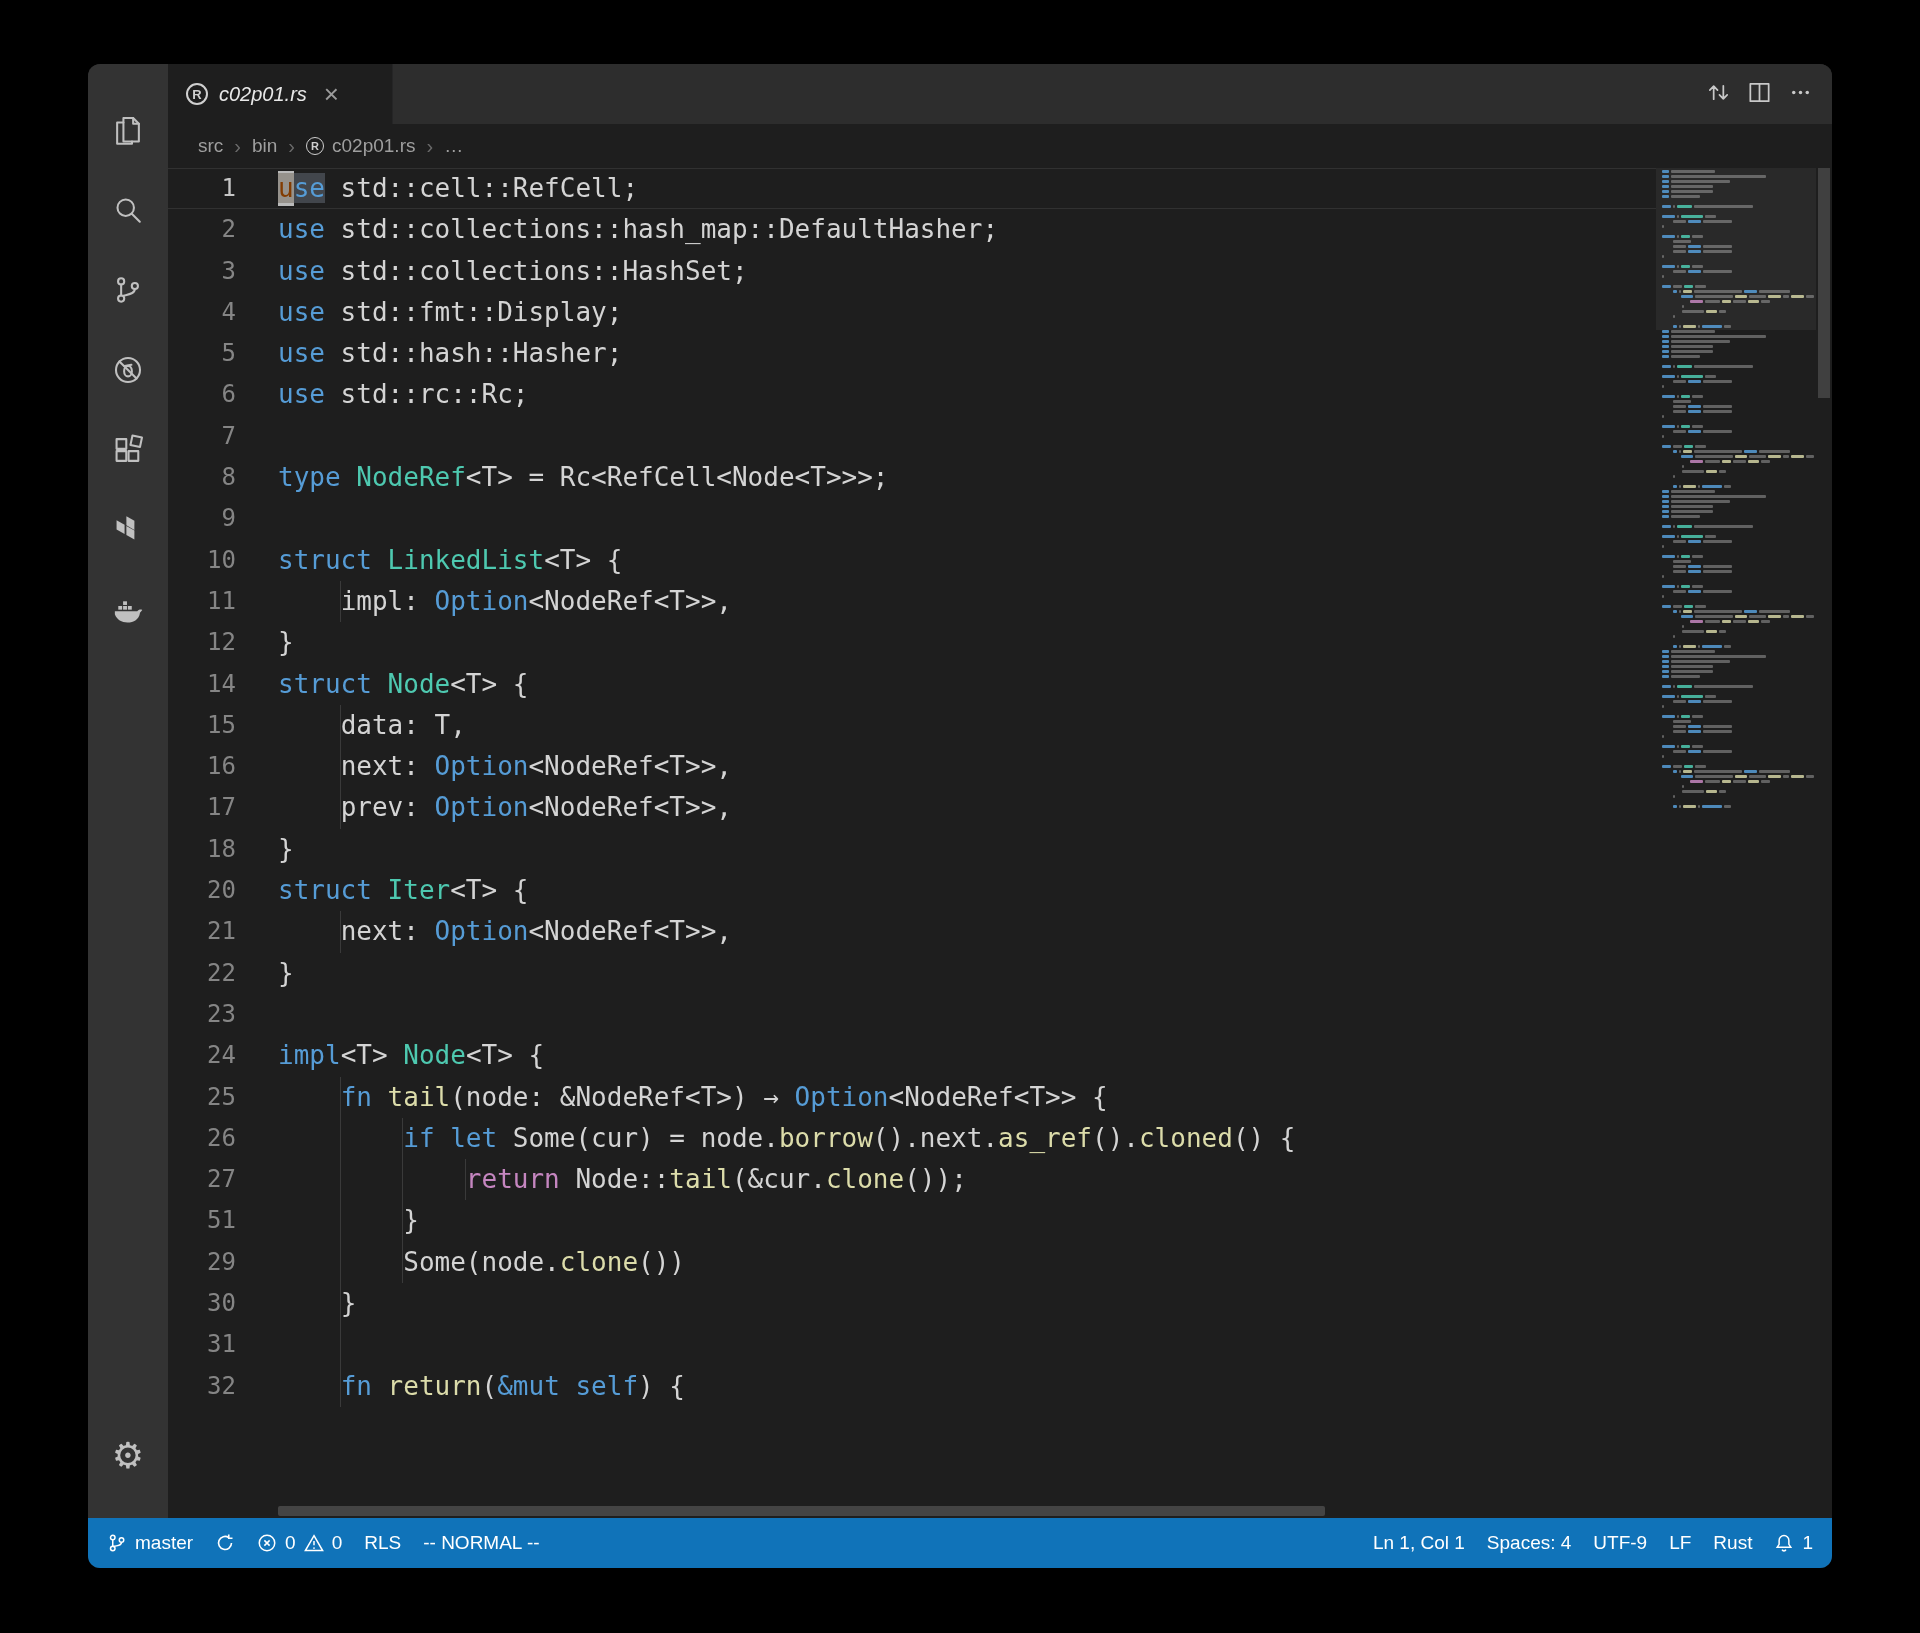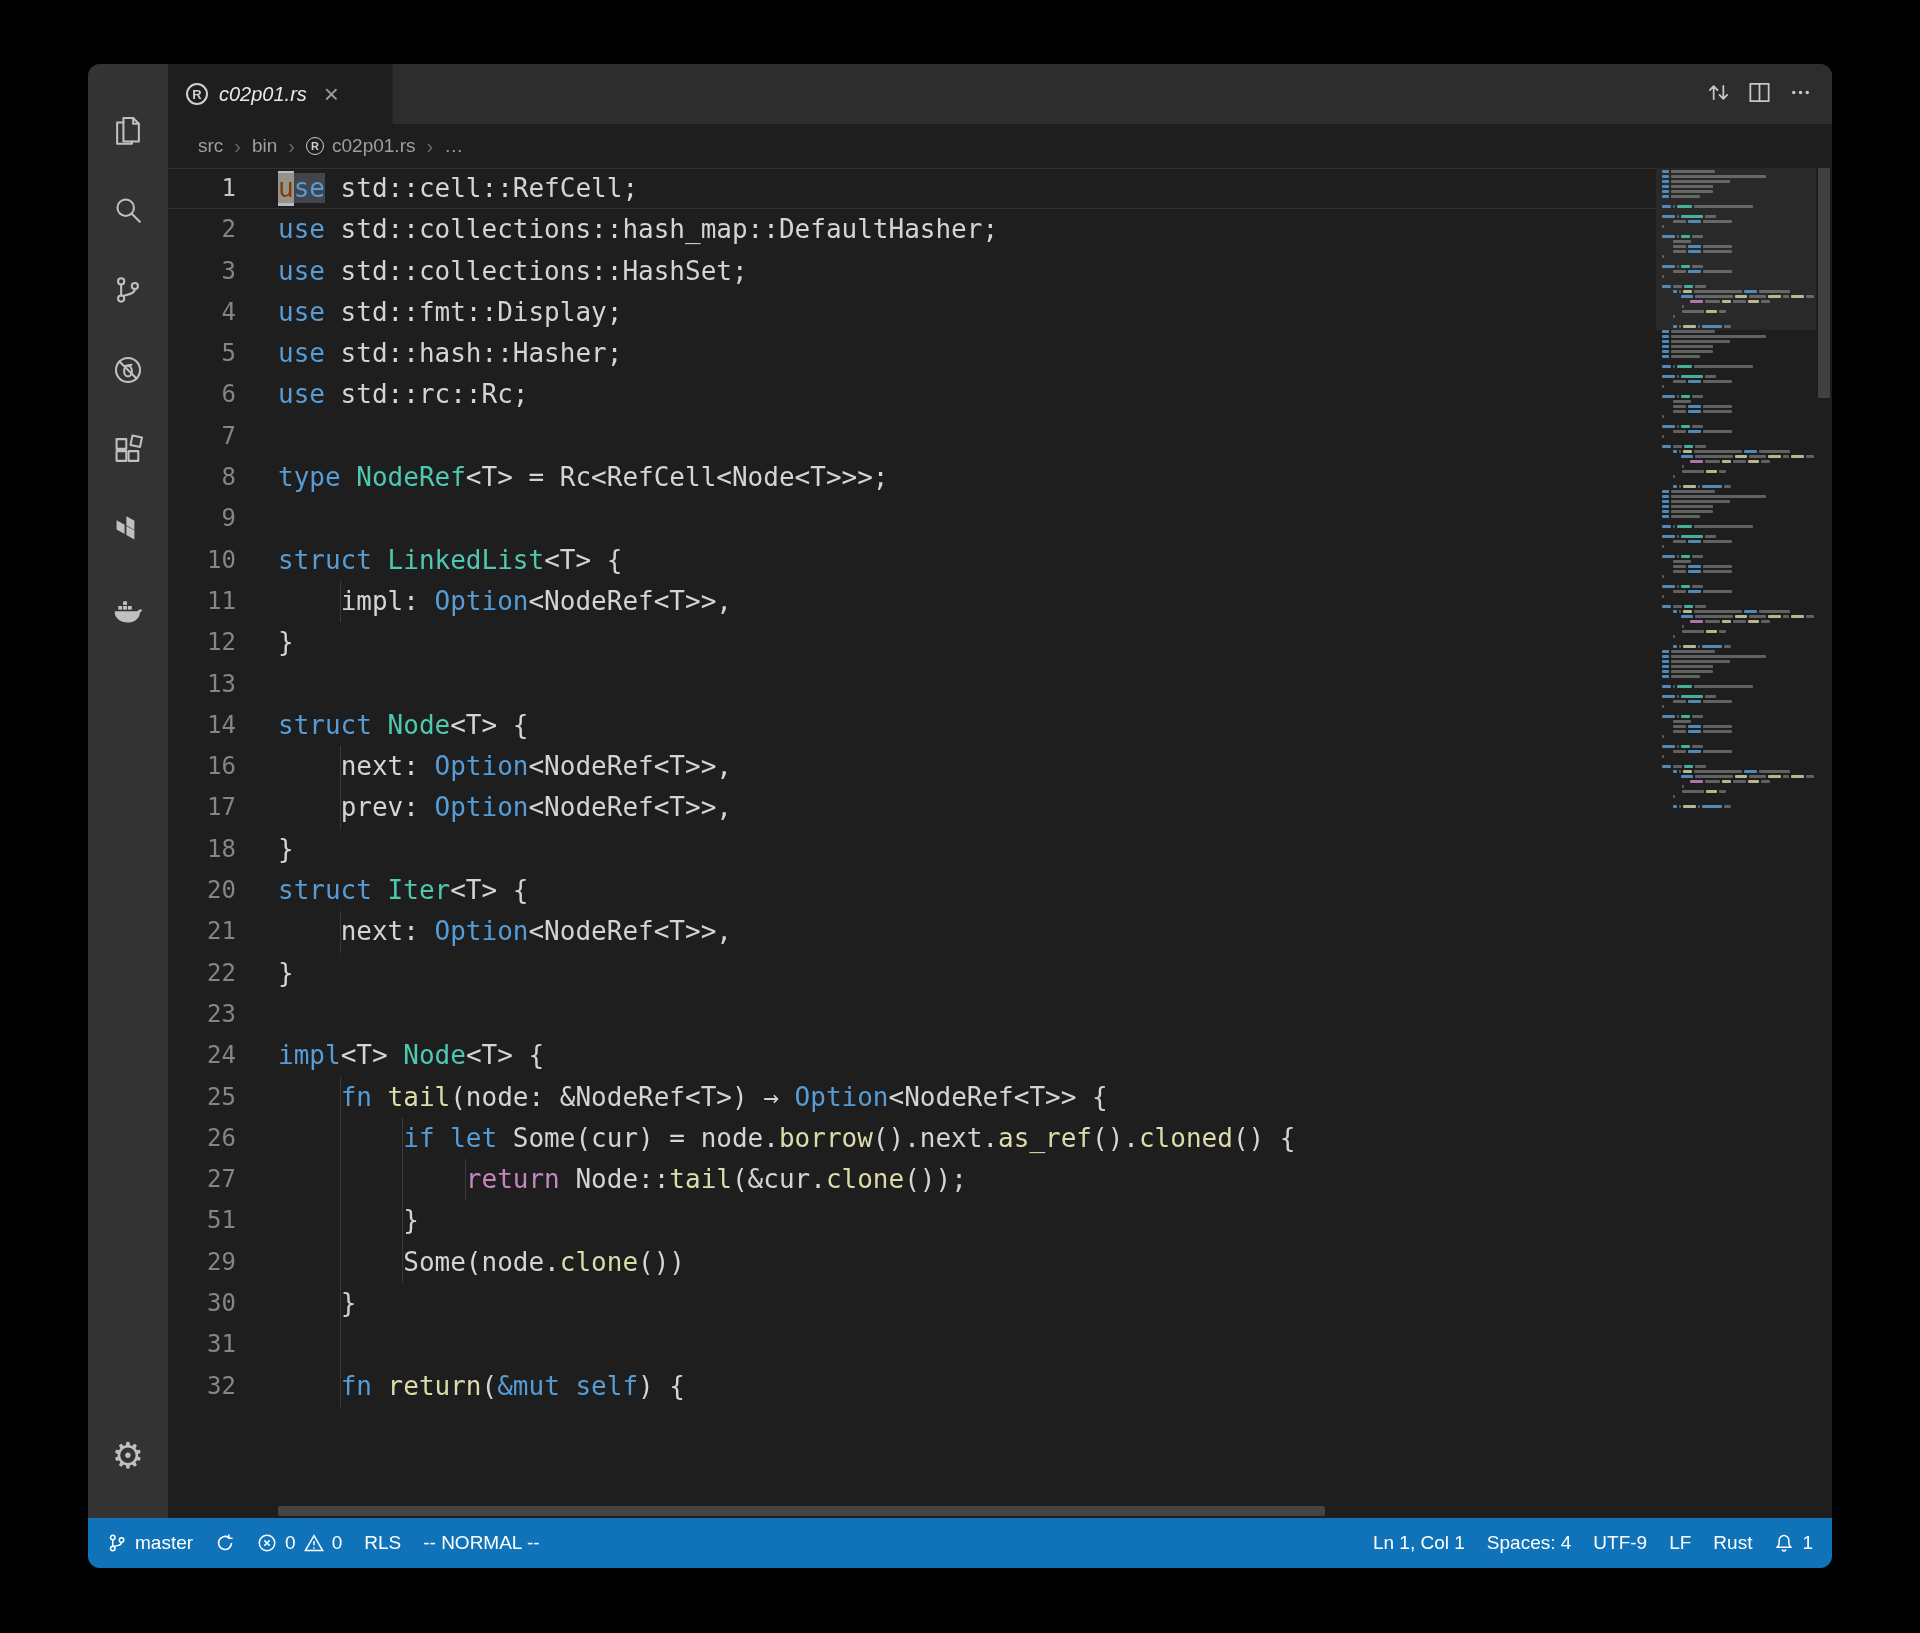--- a/index.html
+++ b/index.html
@@ -213,22 +213,22 @@
             <div class="line"><span class="ln">3</span><span class="cw"><span class="tk-k">use</span><span class="tk-p"> std::collections::HashSet;</span></span></div>
             <div class="line"><span class="ln">4</span><span class="cw"><span class="tk-k">use</span><span class="tk-p"> std::fmt::Display;</span></span></div>
             <div class="line"><span class="ln">5</span><span class="cw"><span class="tk-k">use</span><span class="tk-p"> std::hash::Hasher;</span></span></div>
             <div class="line"><span class="ln">6</span><span class="cw"><span class="tk-k">use</span><span class="tk-p"> std::rc::Rc;</span></span></div>
             <div class="line"><span class="ln">7</span><span class="cw"></span></div>
             <div class="line"><span class="ln">8</span><span class="cw"><span class="tk-k">type</span><span class="tk-p"> </span><span class="tk-t">NodeRef</span><span class="tk-p">&lt;T&gt; = Rc&lt;RefCell&lt;Node&lt;T&gt;&gt;&gt;;</span></span></div>
             <div class="line"><span class="ln">9</span><span class="cw"></span></div>
             <div class="line"><span class="ln">10</span><span class="cw"><span class="tk-k">struct</span><span class="tk-p"> </span><span class="tk-t">LinkedList</span><span class="tk-p">&lt;T&gt; {</span></span></div>
             <div class="line"><span class="ln">11</span><span class="cw"><i class="guide" style="left: 103.619px;"></i><span class="tk-w">    </span><span class="tk-p">impl: </span><span class="tk-k">Option</span><span class="tk-p">&lt;NodeRef&lt;T&gt;&gt;,</span></span></div>
             <div class="line"><span class="ln">12</span><span class="cw"><span class="tk-p">}</span></span></div>
-            <div class="line"><span class="ln">13</span><span class="cw"></span></div>
             <div class="line"><span class="ln">14</span><span class="cw"><span class="tk-k">struct</span><span class="tk-p"> </span><span class="tk-t">Node</span><span class="tk-p">&lt;T&gt; {</span></span></div>
+            <div class="line"><span class="ln">15</span><span class="cw"><i class="guide" style="left: 103.619px;"></i><span class="tk-w">    </span><span class="tk-p">data: T,</span></span></div>
             <div class="line"><span class="ln">16</span><span class="cw"><i class="guide" style="left: 103.619px;"></i><span class="tk-w">    </span><span class="tk-p">next: </span><span class="tk-k">Option</span><span class="tk-p">&lt;NodeRef&lt;T&gt;&gt;,</span></span></div>
             <div class="line"><span class="ln">17</span><span class="cw"><i class="guide" style="left: 103.619px;"></i><span class="tk-w">    </span><span class="tk-p">prev: </span><span class="tk-k">Option</span><span class="tk-p">&lt;NodeRef&lt;T&gt;&gt;,</span></span></div>
             <div class="line"><span class="ln">18</span><span class="cw"><span class="tk-p">}</span></span></div>
             <div class="line"><span class="ln">20</span><span class="cw"><span class="tk-k">struct</span><span class="tk-p"> </span><span class="tk-t">Iter</span><span class="tk-p">&lt;T&gt; {</span></span></div>
             <div class="line"><span class="ln">21</span><span class="cw"><i class="guide" style="left: 103.619px;"></i><span class="tk-w">    </span><span class="tk-p">next: </span><span class="tk-k">Option</span><span class="tk-p">&lt;NodeRef&lt;T&gt;&gt;,</span></span></div>
             <div class="line"><span class="ln">22</span><span class="cw"><span class="tk-p">}</span></span></div>
             <div class="line"><span class="ln">23</span><span class="cw"></span></div>
             <div class="line"><span class="ln">24</span><span class="cw"><span class="tk-k">impl</span><span class="tk-p">&lt;T&gt; </span><span class="tk-t">Node</span><span class="tk-p">&lt;T&gt; {</span></span></div>
             <div class="line"><span class="ln">25</span><span class="cw"><i class="guide" style="left: 103.619px;"></i><span class="tk-w">    </span><span class="tk-k">fn</span><span class="tk-p"> </span><span class="tk-f">tail</span><span class="tk-p">(node: &amp;NodeRef&lt;T&gt;) → </span><span class="tk-k">Option</span><span class="tk-p">&lt;NodeRef&lt;T&gt;&gt; {</span></span></div>
             <div class="line"><span class="ln">26</span><span class="cw"><i class="guide" style="left: 103.619px;"></i><i class="guide" style="left: 166.238px;"></i><span class="tk-w">        </span><span class="tk-k">if let</span><span class="tk-p"> Some(cur) = node.</span><span class="tk-f">borrow</span><span class="tk-p">().next.</span><span class="tk-f">as_ref</span><span class="tk-p">().</span><span class="tk-f">cloned</span><span class="tk-p">() {</span></span></div>

